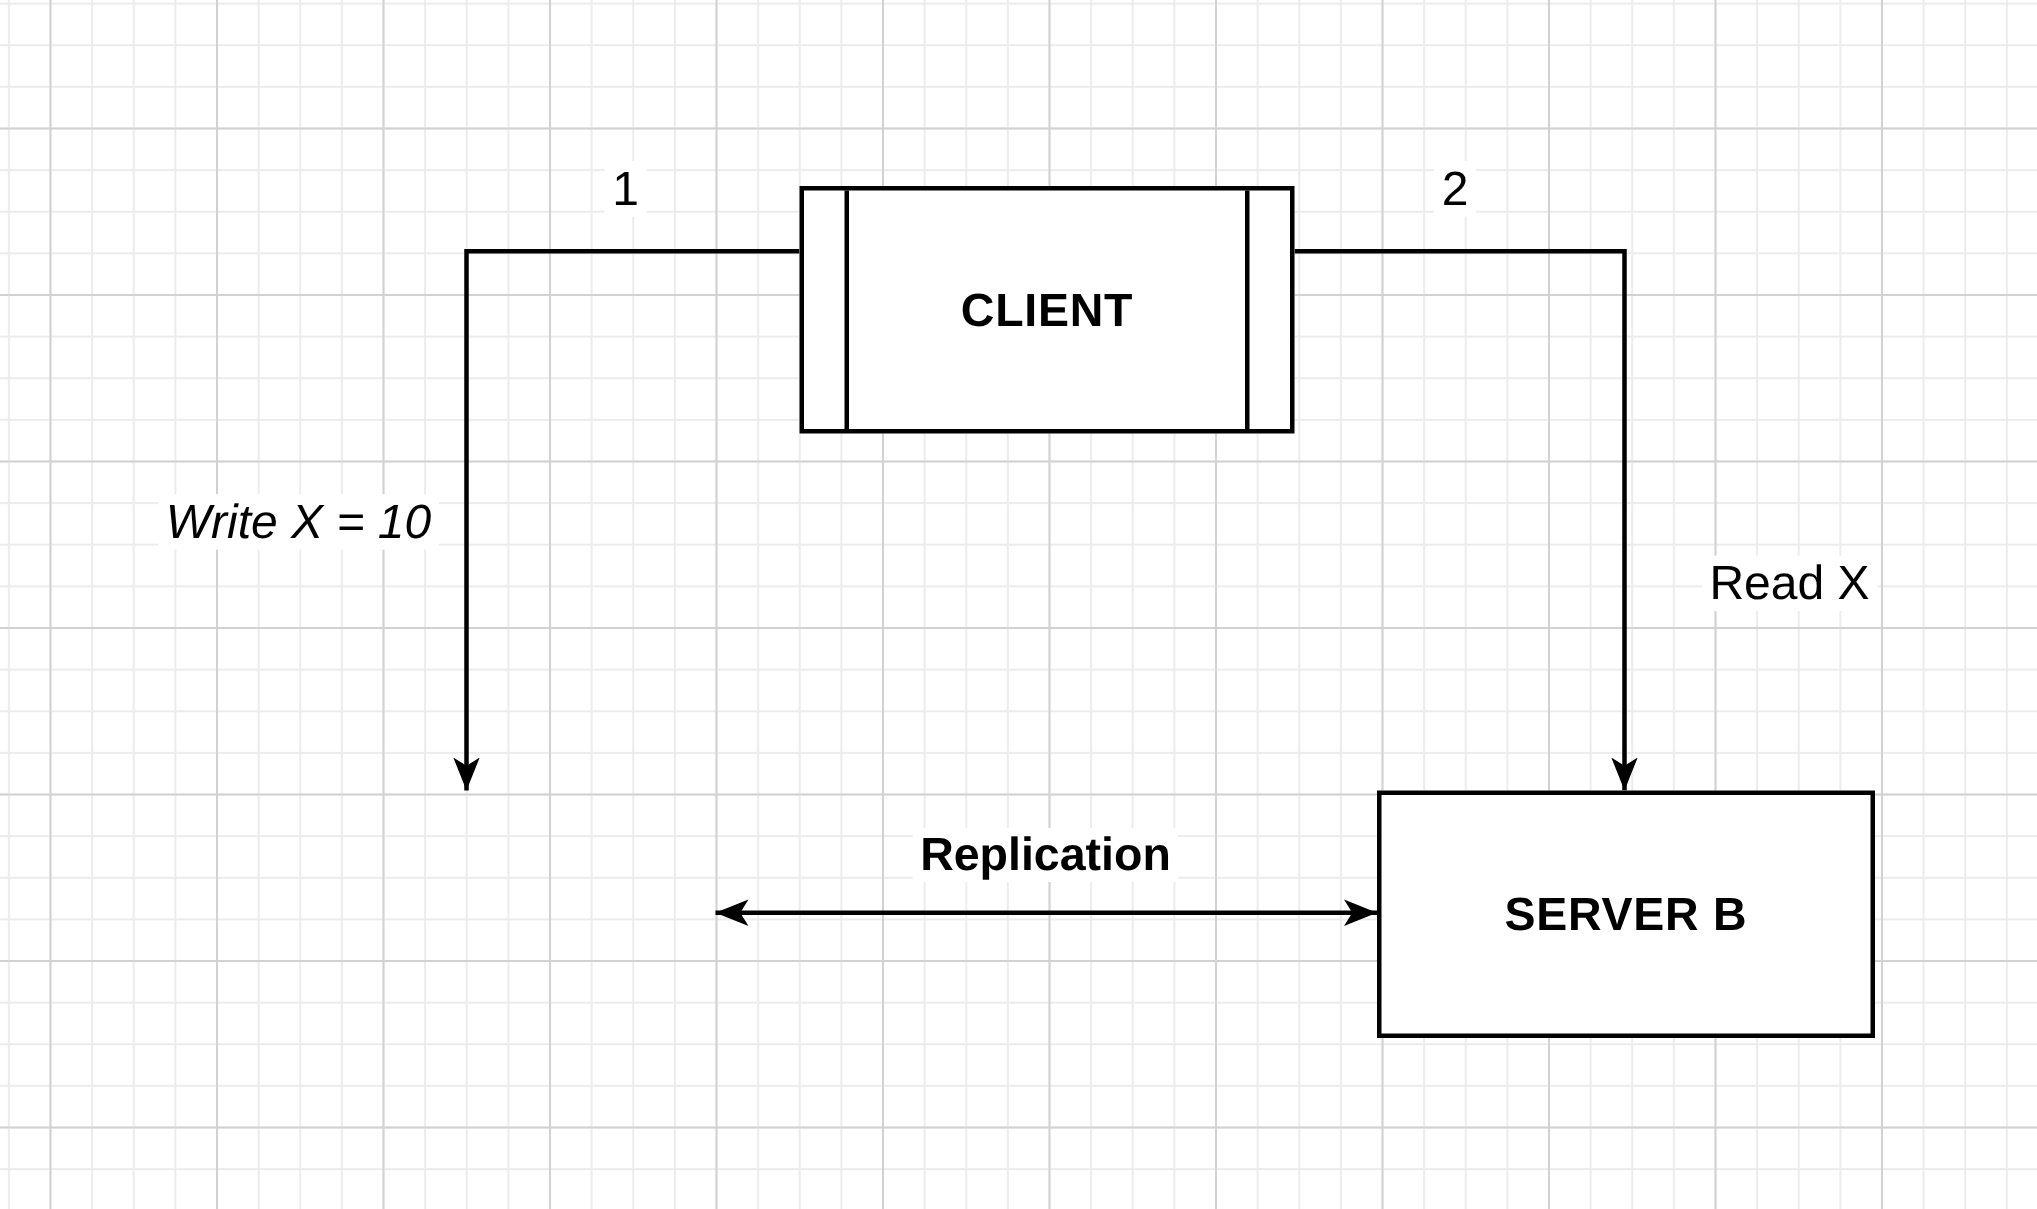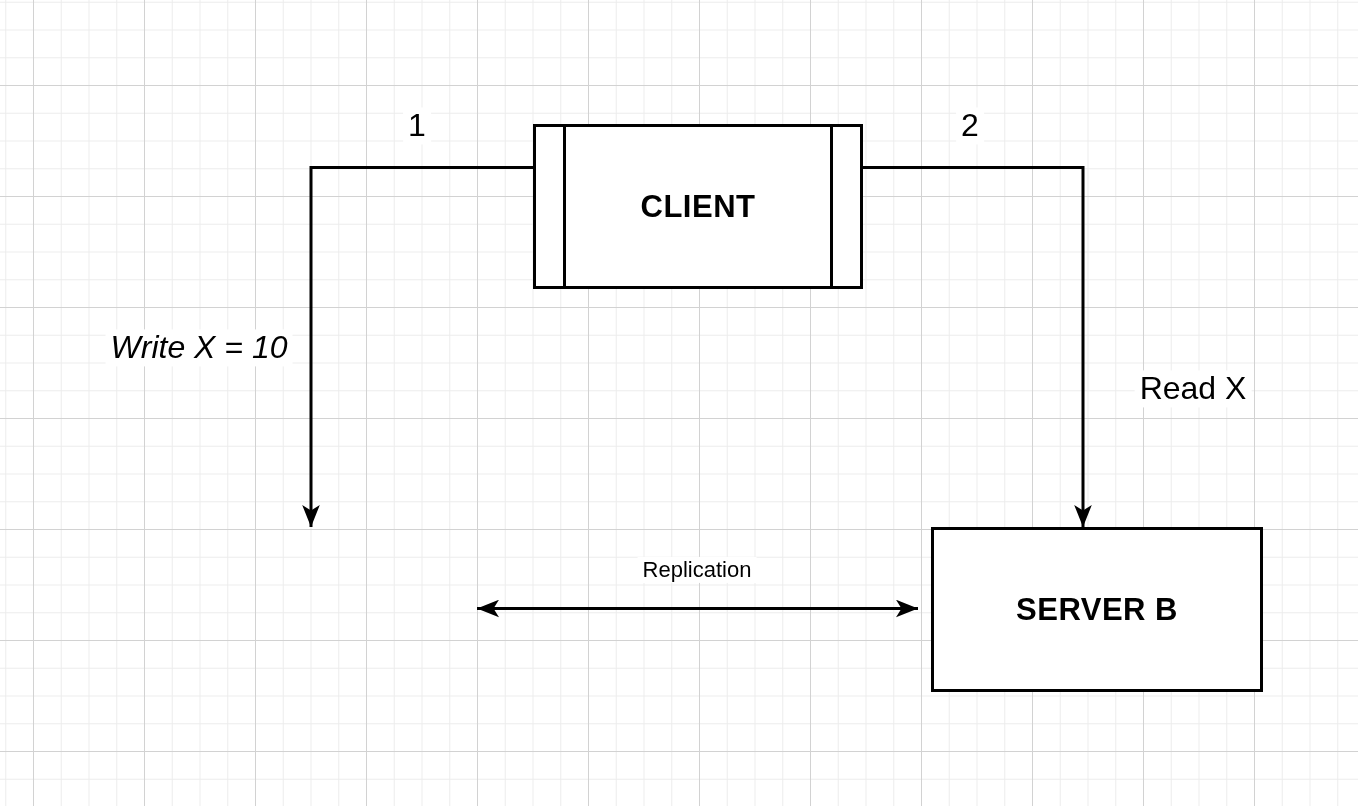--- a/index.html
+++ b/index.html
@@ -46,42 +46,42 @@
     justify-content: center;
   }
   .node-label {
     font-size: 31px;
     font-weight: bold;
     letter-spacing: 0.5px;
     white-space: nowrap;
   }
   .node-client  { left: 533px; top: 85px;  width: 330px; height: 165px; margin-top: 39px; }
   .node-servera { left: 145px; top: 527px; width: 332px; height: 165px; }
-  .node-serverb { left: 918px; top: 527px; width: 332px; height: 165px; margin-left: 13px; }
+  .node-serverb { left: 918px; top: 527px; width: 332px; height: 165px; }
   .process-bar {
     position: absolute;
     top: 0;
     bottom: 0;
     width: 3px;
     background: #000000;
   }
   .process-bar.left  { left: 27px; }
   .process-bar.right { right: 27px; }
   .edge-label {
     position: absolute;
     transform: translate(-50%, -50%);
     font-size: 32px;
     background: #ffffff;
     padding: 1px 5px;
     white-space: nowrap;
     line-height: 1.1;
   }
   .edge-label.bold {
-    font-weight: normal;
-    font-size: 22px;
+    font-weight: bold;
+    font-size: 31px;
   }
   .label-seq1 { left: 417px;  top: 126px; }
   .label-seq2 { left: 970px;  top: 126px; }
   .label-write { left: 199px; top: 348px; font-style: italic; }
   .label-read  { left: 1193px; top: 348px; margin-top: 41px; }
   .label-replication { left: 697px; top: 570px; }
 </style>
 </head>
 <body>
 

